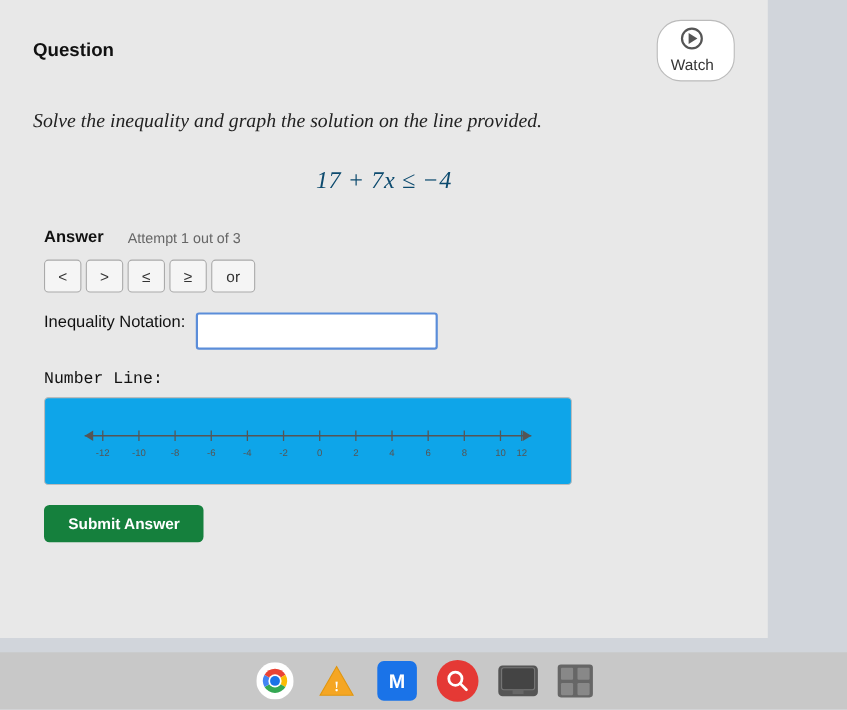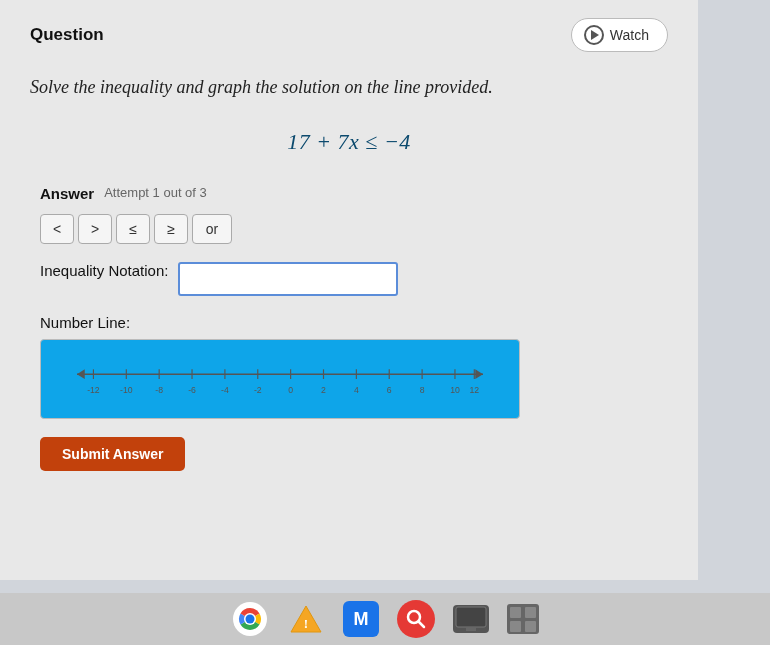--- a/index.html
+++ b/index.html
@@ -40,20 +40,21 @@
       align-items: center;
       gap: 6px;
       border: 1.5px solid #bbb;
       border-radius: 22px;
       padding: 6px 18px 6px 12px;
       background: white;
       font-size: 14px;
       color: #333;
       cursor: pointer;
       font-family: Arial, sans-serif;
+      flex-direction: column;
     }
 
     .watch-btn .play-icon {
       width: 20px;
       height: 20px;
       border-radius: 50%;
       border: 2px solid #555;
       display: flex;
       align-items: center;
       justify-content: center;
@@ -84,22 +85,22 @@
       margin-bottom: 30px;
       letter-spacing: 0.5px;
     }
 
     .answer-section {
       padding-left: 10px;
     }
 
     .answer-header {
       display: flex;
-      align-items: flex-start;
-      gap: 10px;
+      align-items: flex-end;
+      gap: 22px;
       margin-bottom: 12px;
     }
 
     .answer-label {
       font-family: Arial, sans-serif;
       font-weight: bold;
       font-size: 15px;
       color: #111;
     }
 
@@ -149,21 +150,21 @@
       height: 34px;
       border: 2px solid #5b8dd9;
       border-radius: 3px;
       background: white;
       padding: 4px 8px;
       font-size: 15px;
       outline: none;
     }
 
     .number-line-label {
-      font-family: Liberation Sans, sans-serif;
+      font-family: Liberation Mono, monospace;
       font-size: 15px;
       color: #111;
       margin-bottom: 8px;
     }
 
     .number-line-container {
       border: 1.5px solid #bbb;
       border-radius: 4px;
       background: #0ea5e9;
       width: 480px;
@@ -174,21 +175,21 @@
       align-items: center;
       margin-bottom: 18px;
     }
 
     .number-line-svg {
       width: 100%;
       height: 100%;
     }
 
     .submit-btn {
-      background: #c2410c;
+      background: #15803d;
       color: white;
       border: none;
       border-radius: 5px;
       padding: 9px 22px;
       font-size: 14px;
       font-family: Arial, sans-serif;
       cursor: pointer;
       font-weight: bold;
     }
 

